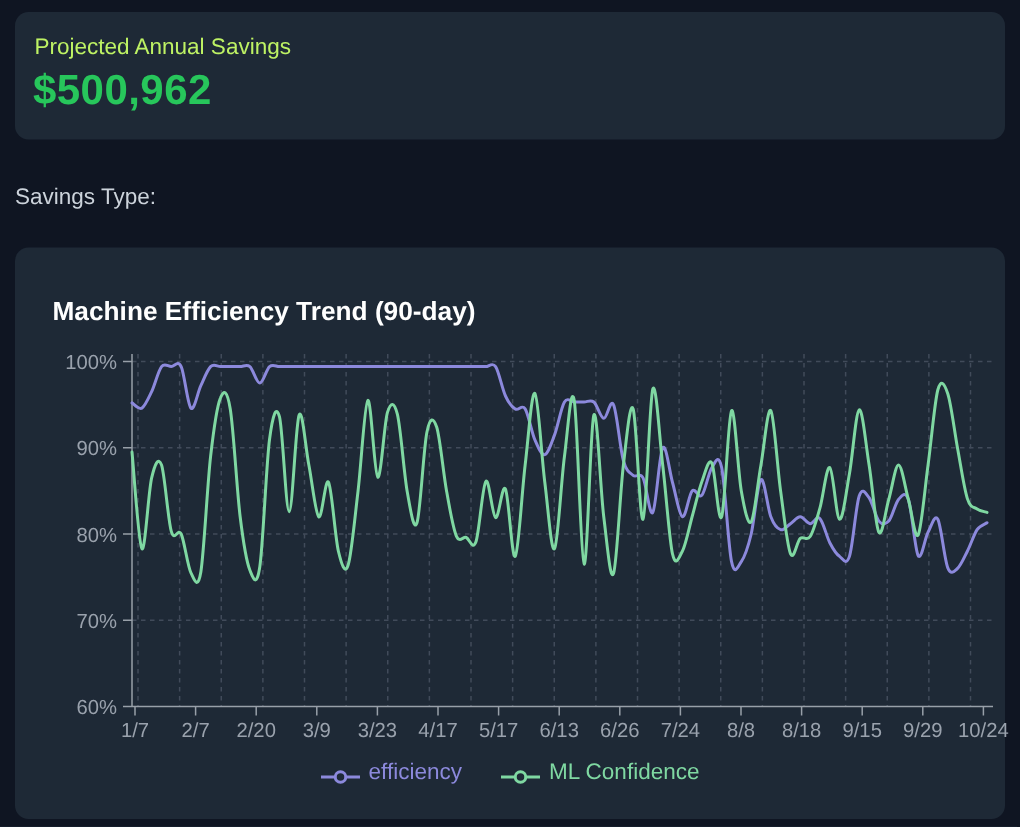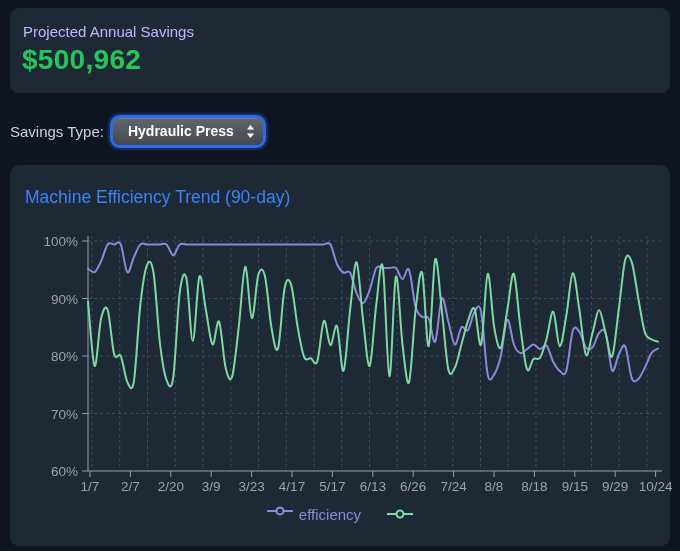--- a/index.html
+++ b/index.html
@@ -7,66 +7,59 @@
     width:680px;height:551px;position:relative;overflow:hidden;
     background:#0f1522;
     font-family:"Liberation Sans",sans-serif;
     -webkit-font-smoothing:antialiased;
   }
   .card{
     position:absolute;left:10px;width:660px;
     background:#1e2936;border-radius:9px;box-sizing:border-box;
   }
   .savings-card{top:8px;height:85px;}
-  .savings-label{padding:15px 0 0 13px;color:#c4b5fd;font-size:15px;}
+  .savings-label{padding:15px 0 0 13px;color:#bef264;font-size:15px;}
   .savings-value{padding:4px 0 0 12px;color:#27c65b;font-size:28px;font-weight:bold;letter-spacing:.3px;}
   .control-row{
     position:absolute;top:115px;left:10px;height:32px;
     display:flex;align-items:center;
   }
   .control-label{color:#ccd3db;font-size:15px;}
   .select{
     margin-left:9px;height:27px;min-width:150px;box-sizing:border-box;
     display:flex;align-items:center;justify-content:space-between;gap:10px;
     padding:0 8px 0 15px;border-radius:7px;
     background:linear-gradient(#62666d,#43474e);
     box-shadow:0 0 0 3px #2e6be8, 0 0 2px 5px rgba(46,107,232,.35), inset 0 1px 0 rgba(255,255,255,.18);
     color:#ffffff;font-size:14px;font-weight:600;cursor:pointer;
   }
   .chart-card{top:165px;height:381px;}
-  .chart-title{margin:2px;padding:20px 0 0 13px;color:#3b82f6;font-size:17.5px;font-weight:400;}
+  .chart-title{margin:12px;padding:20px 0 0 13px;color:#ffffff;font-size:17.5px;font-weight:700;}
   #chart-svg{position:absolute;left:0;top:45px;overflow:visible;}
   #chart-svg .grid{stroke:#414b5a;stroke-width:1;stroke-dasharray:3 3;fill:none;}
   #chart-svg .axis{stroke:#98a0a9;stroke-width:1;fill:none;}
   #chart-svg .tick{fill:#9aa2ad;font-size:13.5px;font-family:"Liberation Sans",sans-serif;}
   .legend{
     position:absolute;left:0;right:0;top:338px;height:22px;
     display:flex;justify-content:center;align-items:center;gap:26px;
     font-size:15px;
   }
-  .legend-item{display:flex;align-items:flex-start;gap:6px;}
+  .legend-item{display:flex;align-items:flex-end;gap:6px;}
   .legend-icon{display:block;}
 </style>
 </head>
 <body>
 
 <div class="card savings-card">
   <div class="savings-label">Projected Annual Savings</div>
   <div class="savings-value" style="color: rgb(39, 198, 91);">$500,962</div>
 </div>
 
 <div class="control-row">
   <span class="control-label">Savings Type:</span>
-  <div class="select">
-    <span>Hydraulic Press</span>
-    <svg class="arrows" width="9" height="15" viewBox="0 0 9 15">
-      <path d="M4.5 1 L8 5.4 H1 Z" fill="#ffffff"></path>
-      <path d="M4.5 14 L1 9.6 H8 Z" fill="#ffffff"></path>
-    </svg>
-  </div>
 </div>
 
 <div class="card chart-card">
   <h2 class="chart-title">Machine Efficiency Trend (90-day)</h2>
 
   <svg id="chart-svg" width="660" height="292" viewBox="0 0 660 292">
       <line x1="82" y1="26" x2="82" y2="261" class="grid"></line>
       <line x1="109.75" y1="26" x2="109.75" y2="261" class="grid"></line>
       <line x1="137.5" y1="26" x2="137.5" y2="261" class="grid"></line>
       <line x1="165.25" y1="26" x2="165.25" y2="261" class="grid"></line>
@@ -143,15 +136,16 @@
         <line class="lg-stroke" x1="0" y1="5" x2="26" y2="5" stroke-width="2" stroke="#8c89dc"></line>
         <circle class="lg-stroke" cx="13" cy="5" r="3.5" fill="#1e2936" stroke-width="2" stroke="#8c89dc"></circle>
       </svg>
       <span>efficiency</span>
     </div>
     <div class="legend-item" style="color: rgb(127, 216, 162);">
       <svg class="legend-icon" width="26" height="10" viewBox="0 0 26 10">
         <line class="lg-stroke" x1="0" y1="5" x2="26" y2="5" stroke-width="2" stroke="#7fd8a2"></line>
         <circle class="lg-stroke" cx="13" cy="5" r="3.5" fill="#1e2936" stroke-width="2" stroke="#7fd8a2"></circle>
       </svg>
+      <span>ML Confidence</span>
     </div>
   </div>
 </div>
 
 </body></html>

